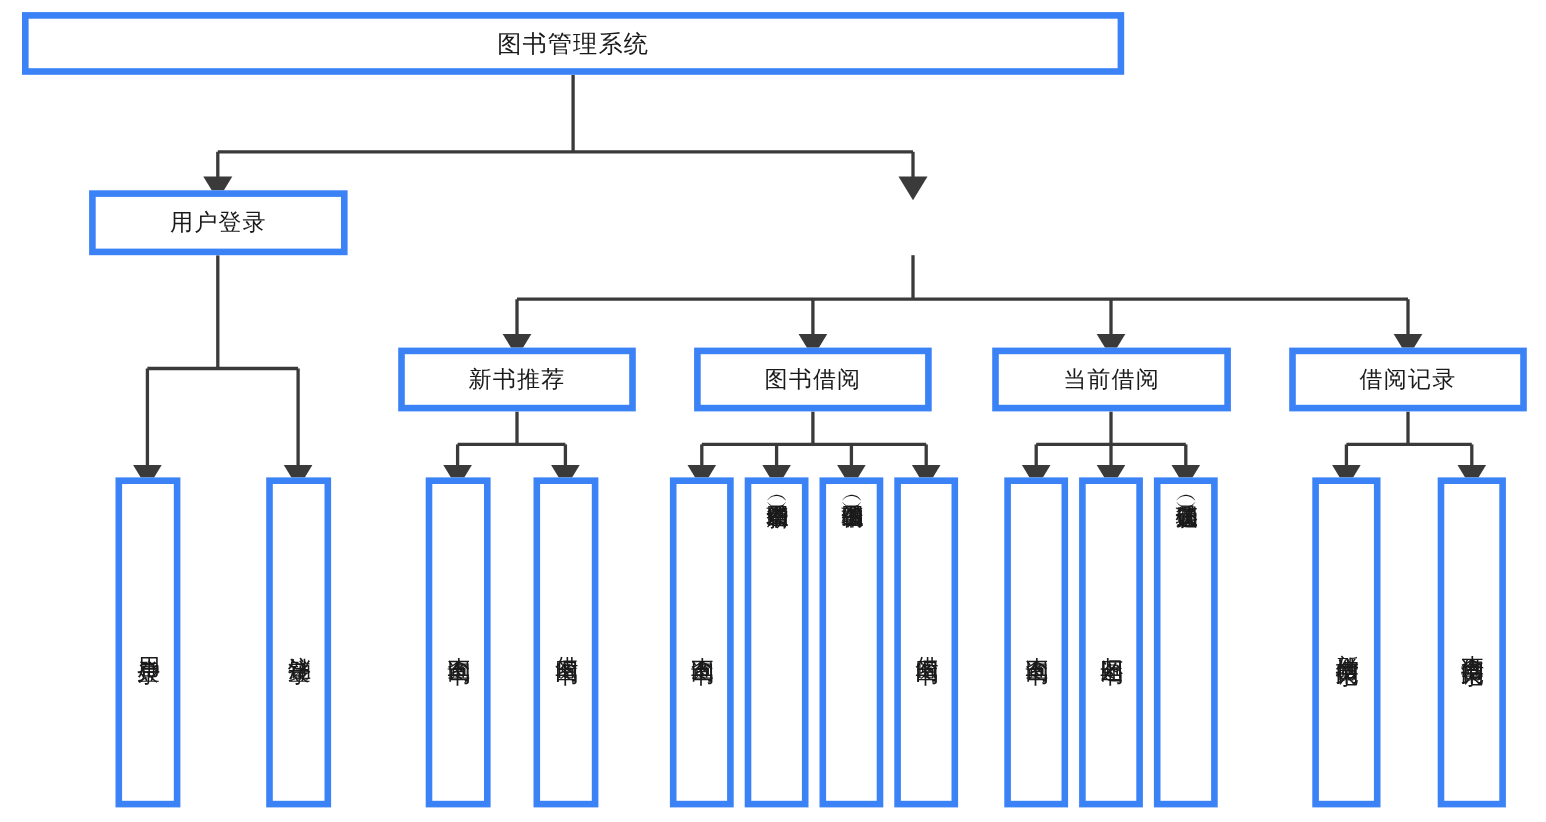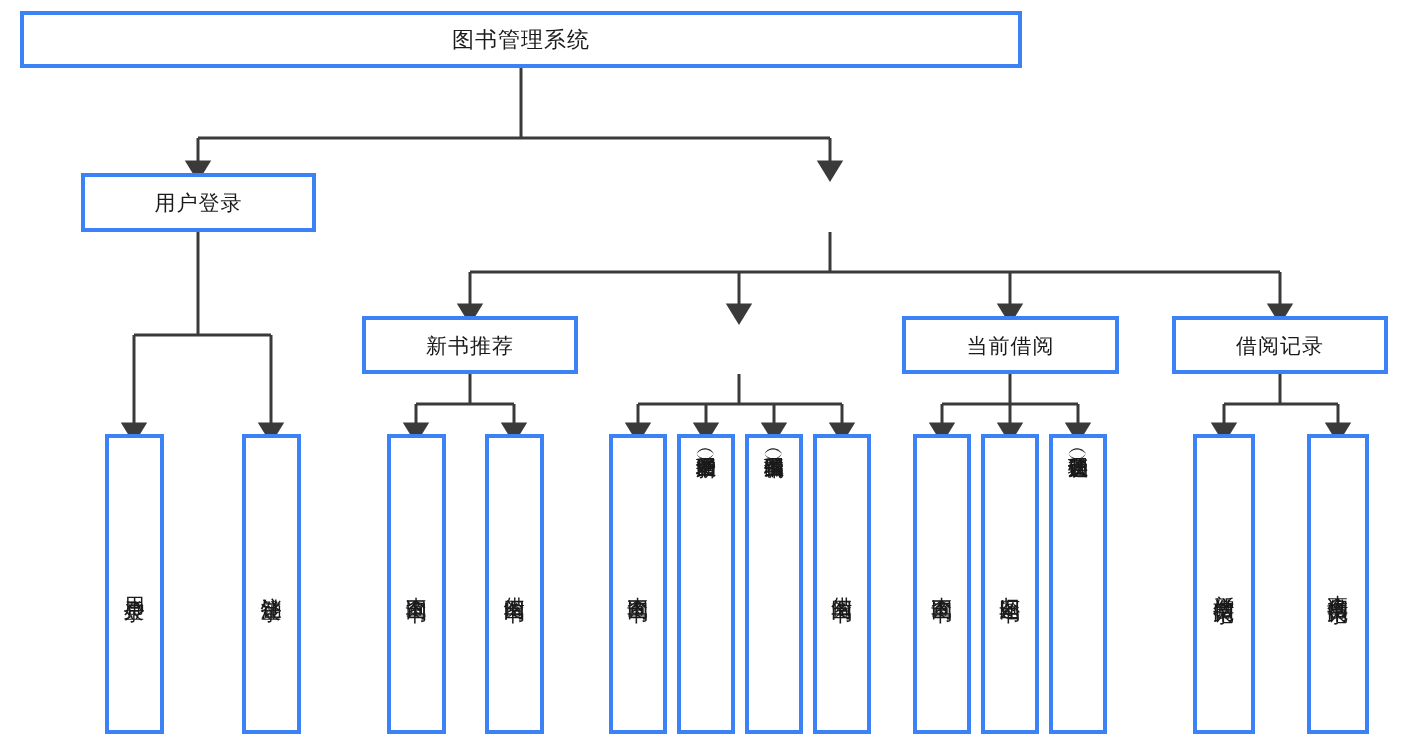--- a/index.html
+++ b/index.html
@@ -25,21 +25,21 @@
     top: 0;
     width: 1405px;
     height: 747px;
     pointer-events: none;
   }
   
   .node {
     position: absolute;
     box-sizing: border-box;
     background: #ffffff;
-    border: 4px solid #3b82f6;
+    border: 6px solid #3b82f6;
     display: flex;
     align-items: center;
     justify-content: center;
     color: #1a1a1a;
   }
   .node .label {
     display: block;
     white-space: nowrap;
   }
   
@@ -148,20 +148,23 @@
 
   <div class="node h" style="left:81px; top:173px; width:235px; height:59px;">
     <span class="label">用户登录</span>
   </div>
 
 
   <div class="node h" style="left:362px; top:316px; width:216px; height:58px;">
     <span class="label">新书推荐</span>
   </div>
 
+  <div class="node h" style="left:631px; top:316px; width:216px; height:58px;">
+    <span class="label">图书借阅</span>
+  </div>
 
   <div class="node h" style="left:1172px; top:316px; width:216px; height:58px;">
     <span class="label">借阅记录</span>
   </div>
 
   <div class="node h" style="left:902px; top:316px; width:217px; height:58px;">
     <span class="label">当前借阅</span>
   </div>
 
   <div class="node v mid" style="left:105px; top:434px; width:59px; height:300px;">

